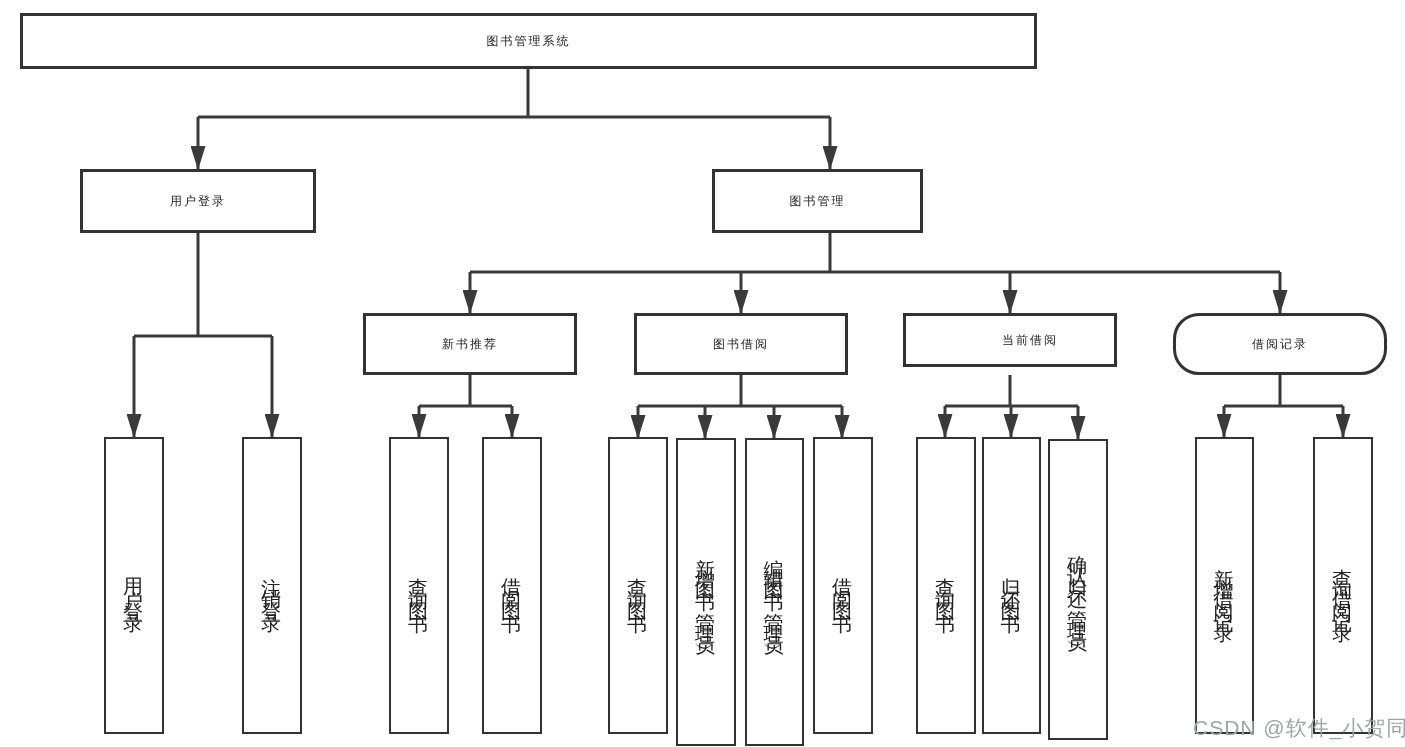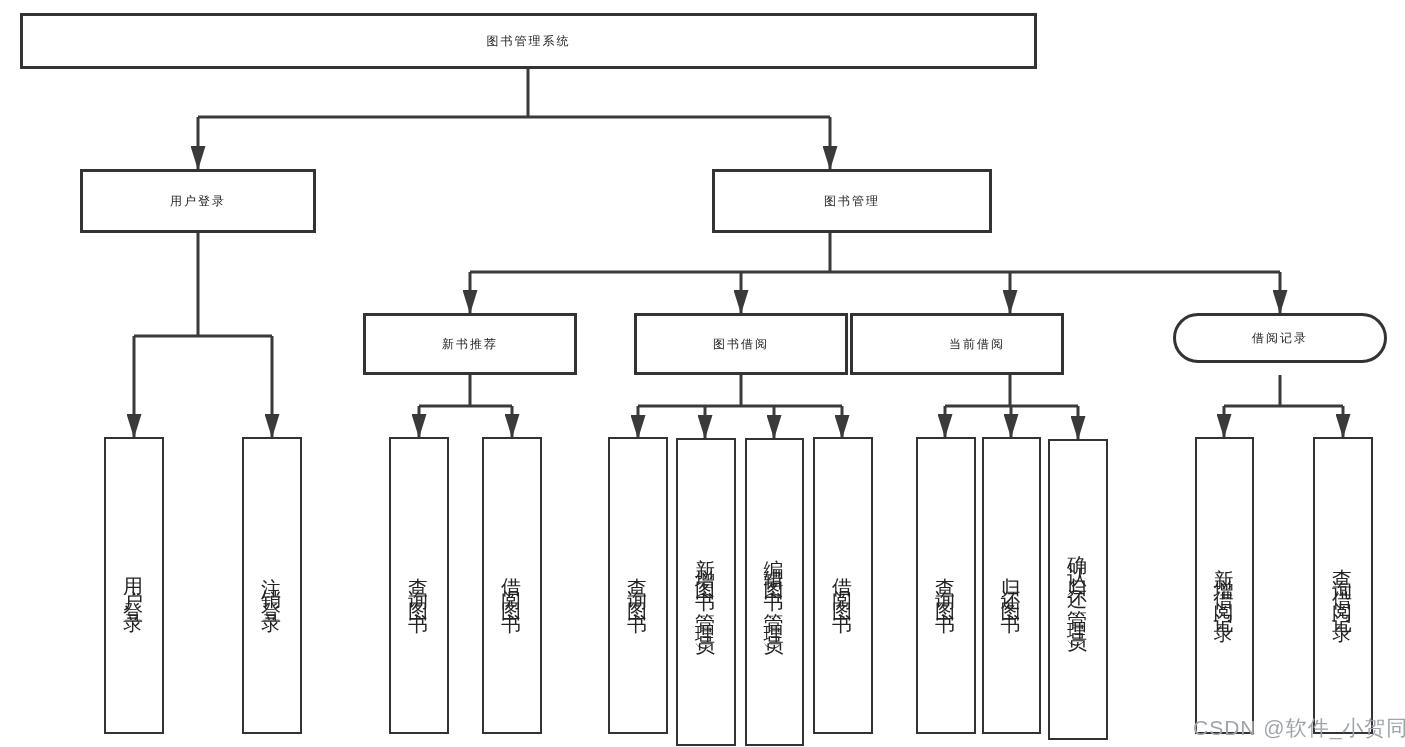--- a/index.html
+++ b/index.html
@@ -99,26 +99,26 @@
       <line x1="1011" y1="406" x2="1011" y2="437" marker-end="url(#arw)"></line>
       <line x1="1078" y1="406" x2="1078" y2="439" marker-end="url(#arw)"></line>
       <line x1="1224" y1="406" x2="1224" y2="437" marker-end="url(#arw)"></line>
       <line x1="1343" y1="406" x2="1343" y2="437" marker-end="url(#arw)"></line>
     </g>
   </svg>
 
   <div class="node" style="left:20px; top:13px; width:1017px; height:56px;">图书管理系统</div>
 
   <div class="node" style="left:80px; top:169px; width:236px; height:64px;">用户登录</div>
-  <div class="node" style="left:712px; top:169px; width:280px; height:64px;">图书管理</div>
+  <div class="node" style="left:712px; top:169px; width:211px; height:64px;">图书管理</div>
 
   <div class="node" style="left:363px; top:313px; width:214px; height:62px;">新书推荐</div>
   <div class="node" style="left:634px; top:313px; width:214px; height:62px;">图书借阅</div>
-  <div class="node" style="left:850px; top:313px; width:214px; height:62px;padding-left:40px;">当前借阅</div>
-  <div class="node" style="left:1173px; top:313px; width:214px; height:50px;border-radius:26px;">借阅记录</div>
+  <div class="node" style="left:903px; top:313px; width:214px; height:54px;padding-left:40px;">当前借阅</div>
+  <div class="node" style="left:1173px; top:313px; width:214px; height:62px;border-radius:26px;">借阅记录</div>
 
   <div class="leaf" style="left:104px; top:437px; width:60px; height:297px;">
     <span class="vtext">用户登录</span>
   </div>
   <div class="leaf" style="left:242px; top:437px; width:60px; height:297px;">
     <span class="vtext">注销登录</span>
   </div>
 
   <div class="leaf" style="left:389px; top:437px; width:60px; height:297px;">
     <span class="vtext">查询图书</span>

